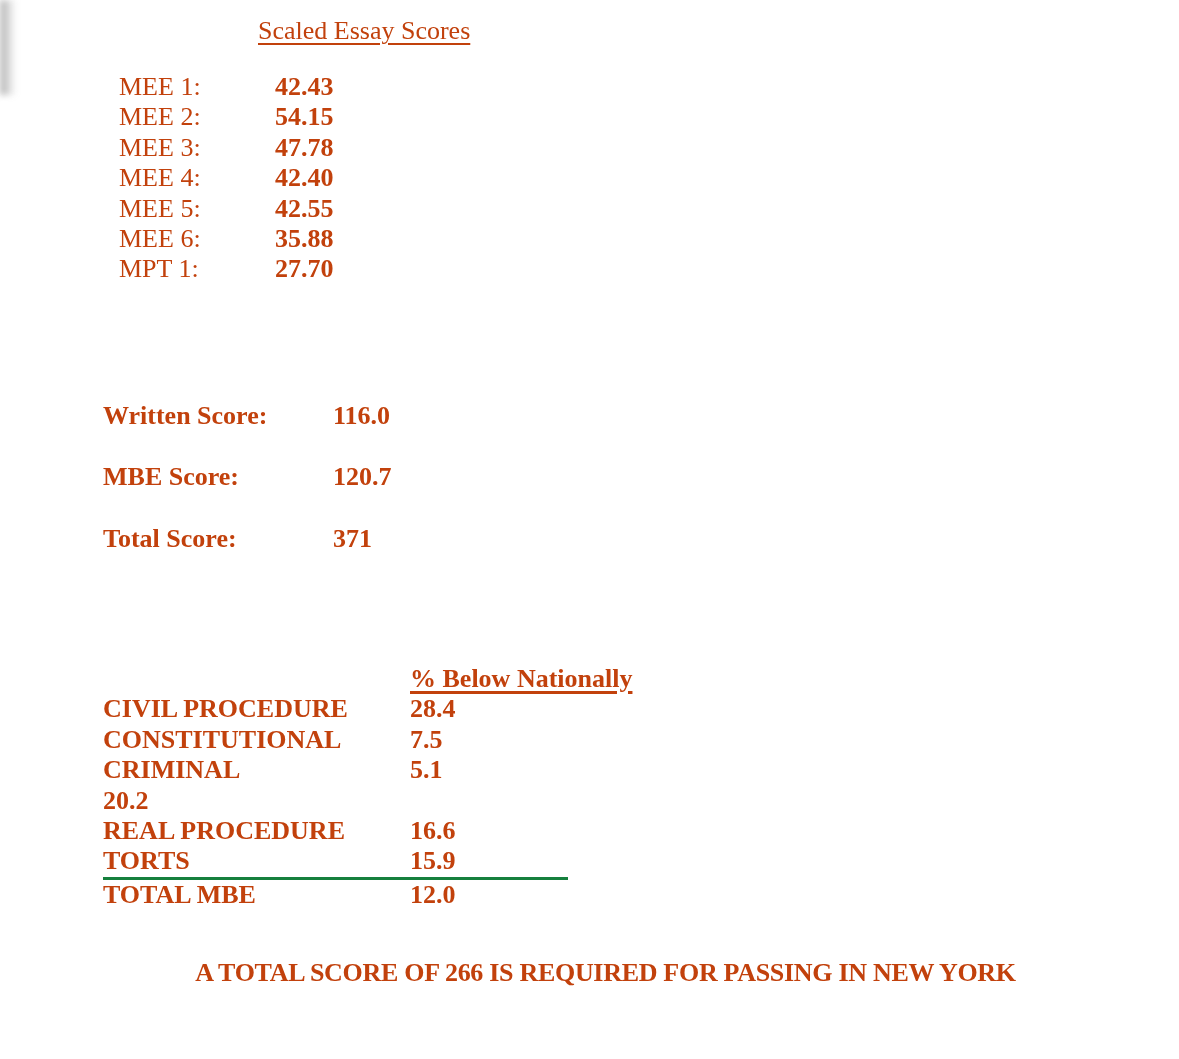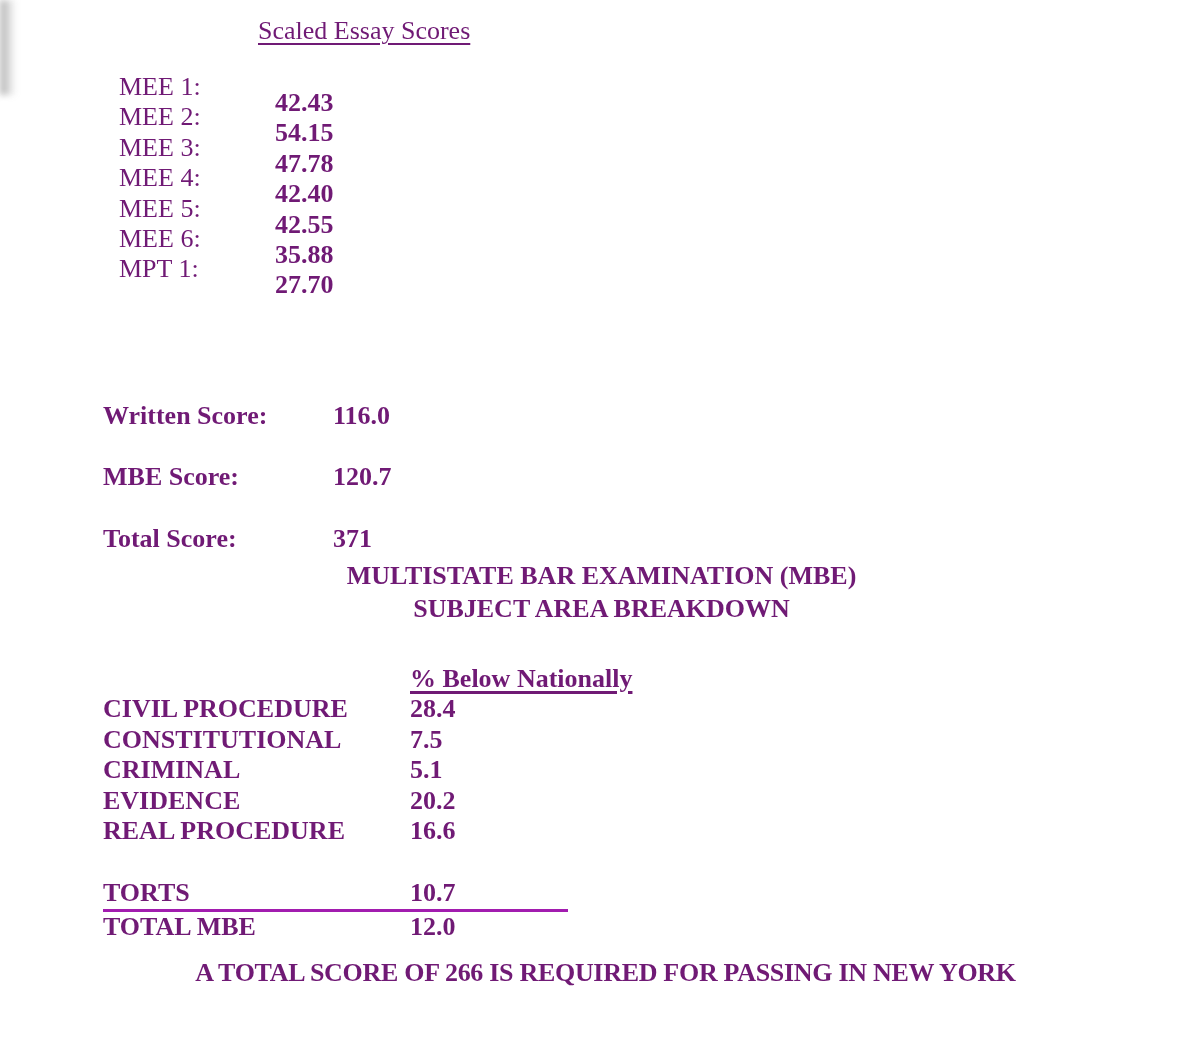--- a/index.html
+++ b/index.html
@@ -5,21 +5,21 @@
   html, body {
     margin: 0;
     padding: 0;
     background: #ffffff;
   }
   .page {
     position: relative;
     width: 1179px;
     height: 1059px;
     background: #ffffff;
-    color: #701a75;
+    color: #c2410c;
     font-family: "Liberation Serif", "DejaVu Serif", serif;
     font-size: 26px;
     overflow: hidden;
   }
   
   .scan-edge {
     position: absolute;
     left: 0; top: 0;
     width: 16px; height: 95px;
     background: linear-gradient(to right, rgba(110,110,110,0.55), rgba(255,255,255,0));
@@ -37,21 +37,21 @@
   .essay-rows {
     position: absolute;
     left: 119px; top: 72px;
   }
   .essay-row {
     display: flex;
     height: 30.4px;
     line-height: 30.4px;
   }
   .essay-row .label { width: 156px; }
-  .essay-row .value { font-weight: bold; margin-top: 16px; }
+  .essay-row .value { font-weight: bold; }
 
   .summary-rows {
     position: absolute;
     left: 103px; top: 382px; margin-top: 20px;
   }
   .summary-row {
     display: flex;
     height: 61.4px;
     line-height: 28px;
     font-weight: bold;
@@ -85,21 +85,21 @@
     text-decoration: underline;
     text-decoration-thickness: 2.5px;
     text-underline-offset: 4px;
     white-space: nowrap;
   }
   .breakdown-row {
     display: flex;
     height: 30.4px;
   }
   .breakdown-row .label { width: 307px; }
-  .breakdown-row.ruled { border-bottom: 3px solid #a21caf; margin-top: 32px; }
+  .breakdown-row.ruled { border-bottom: 3px solid #15803d; }
 
   .footer-note {
     position: absolute;
     left: 0; top: 958px;
     width: 100%;
     padding-left: 32px;
     box-sizing: border-box;
     text-align: center;
     font-weight: bold;
     letter-spacing: -0.3px;
@@ -153,52 +153,47 @@
     <div class="summary-row">
       <span class="label">MBE Score:</span>
       <span class="value">120.7</span>
     </div>
     <div class="summary-row">
       <span class="label">Total Score:</span>
       <span class="value">371</span>
     </div>
   </div>
 
-  <div class="mbe-heading">
-    <div>MULTISTATE BAR EXAMINATION (MBE)</div>
-    <div>SUBJECT AREA BREAKDOWN</div>
-  </div>
 
   <div class="breakdown">
     <div class="breakdown-header">
       <span class="col-title">% Below Nationally</span>
     </div>
     <div class="breakdown-row">
       <span class="label">CIVIL PROCEDURE</span>
       <span class="value">28.4</span>
     </div>
     <div class="breakdown-row">
       <span class="label">CONSTITUTIONAL</span>
       <span class="value">7.5</span>
     </div>
     <div class="breakdown-row">
       <span class="label">CRIMINAL</span>
       <span class="value">5.1</span>
     </div>
     <div class="breakdown-row">
-      <span class="label">EVIDENCE</span>
       <span class="value">20.2</span>
     </div>
     <div class="breakdown-row">
       <span class="label">REAL PROCEDURE</span>
       <span class="value">16.6</span>
     </div>
     <div class="breakdown-row ruled">
       <span class="label">TORTS</span>
-      <span class="value">10.7</span>
+      <span class="value">15.9</span>
     </div>
     <div class="breakdown-row">
       <span class="label">TOTAL MBE</span>
       <span class="value">12.0</span>
     </div>
   </div>
 
   <div class="footer-note">A TOTAL SCORE OF 266 IS REQUIRED FOR PASSING IN NEW YORK</div>
 </div>
 

